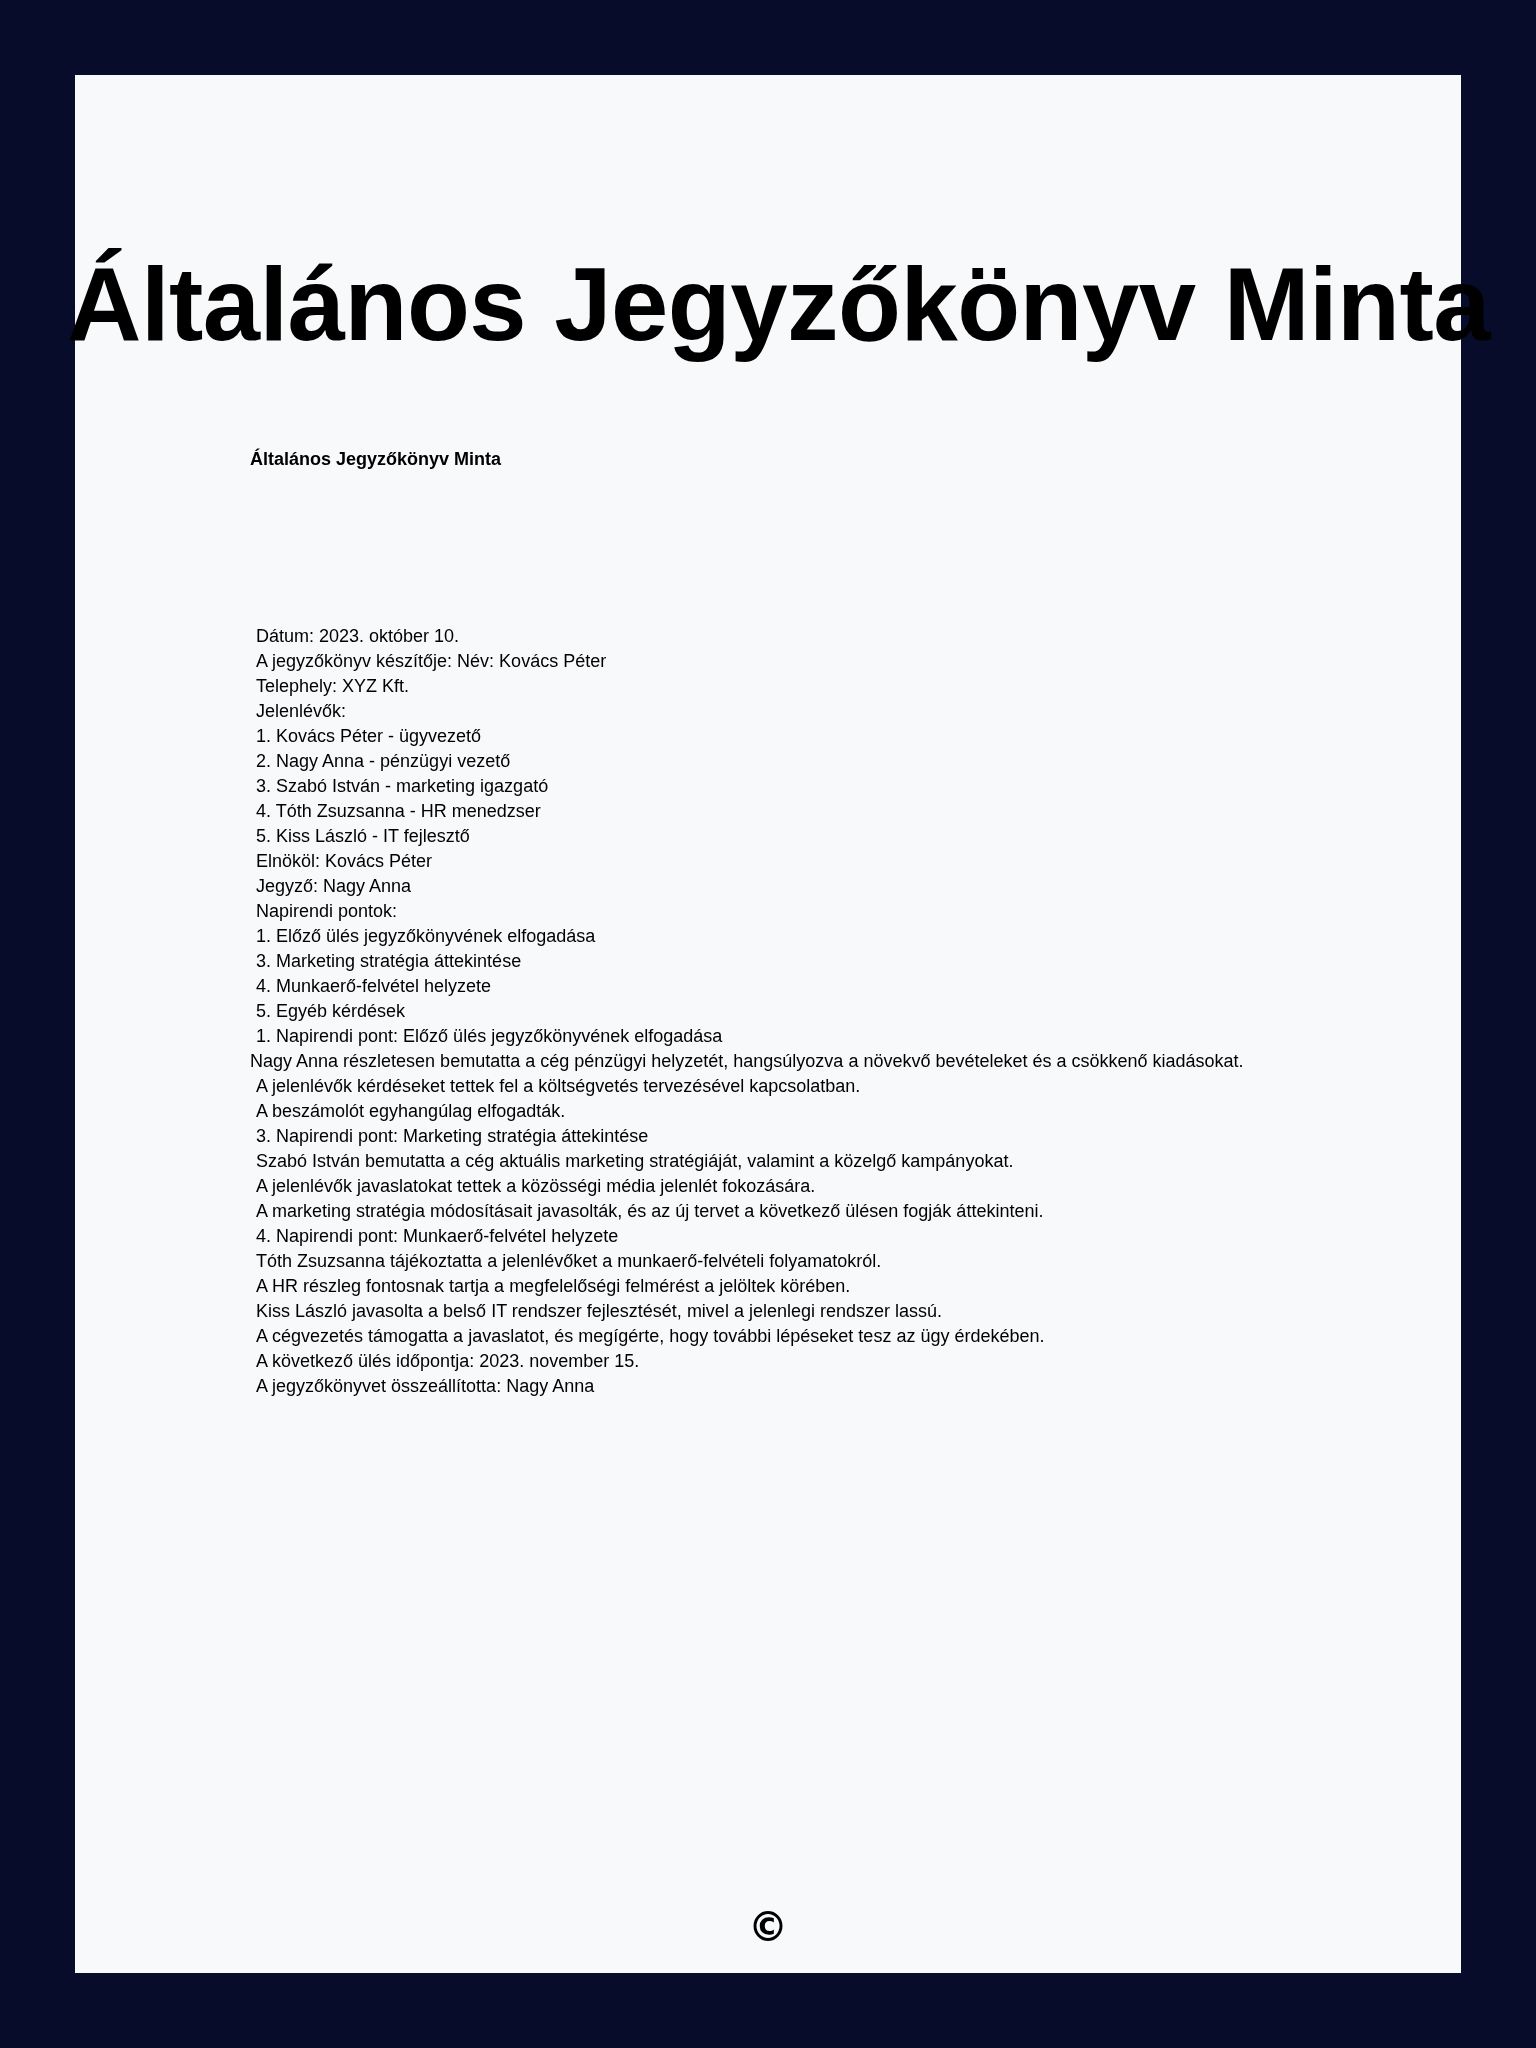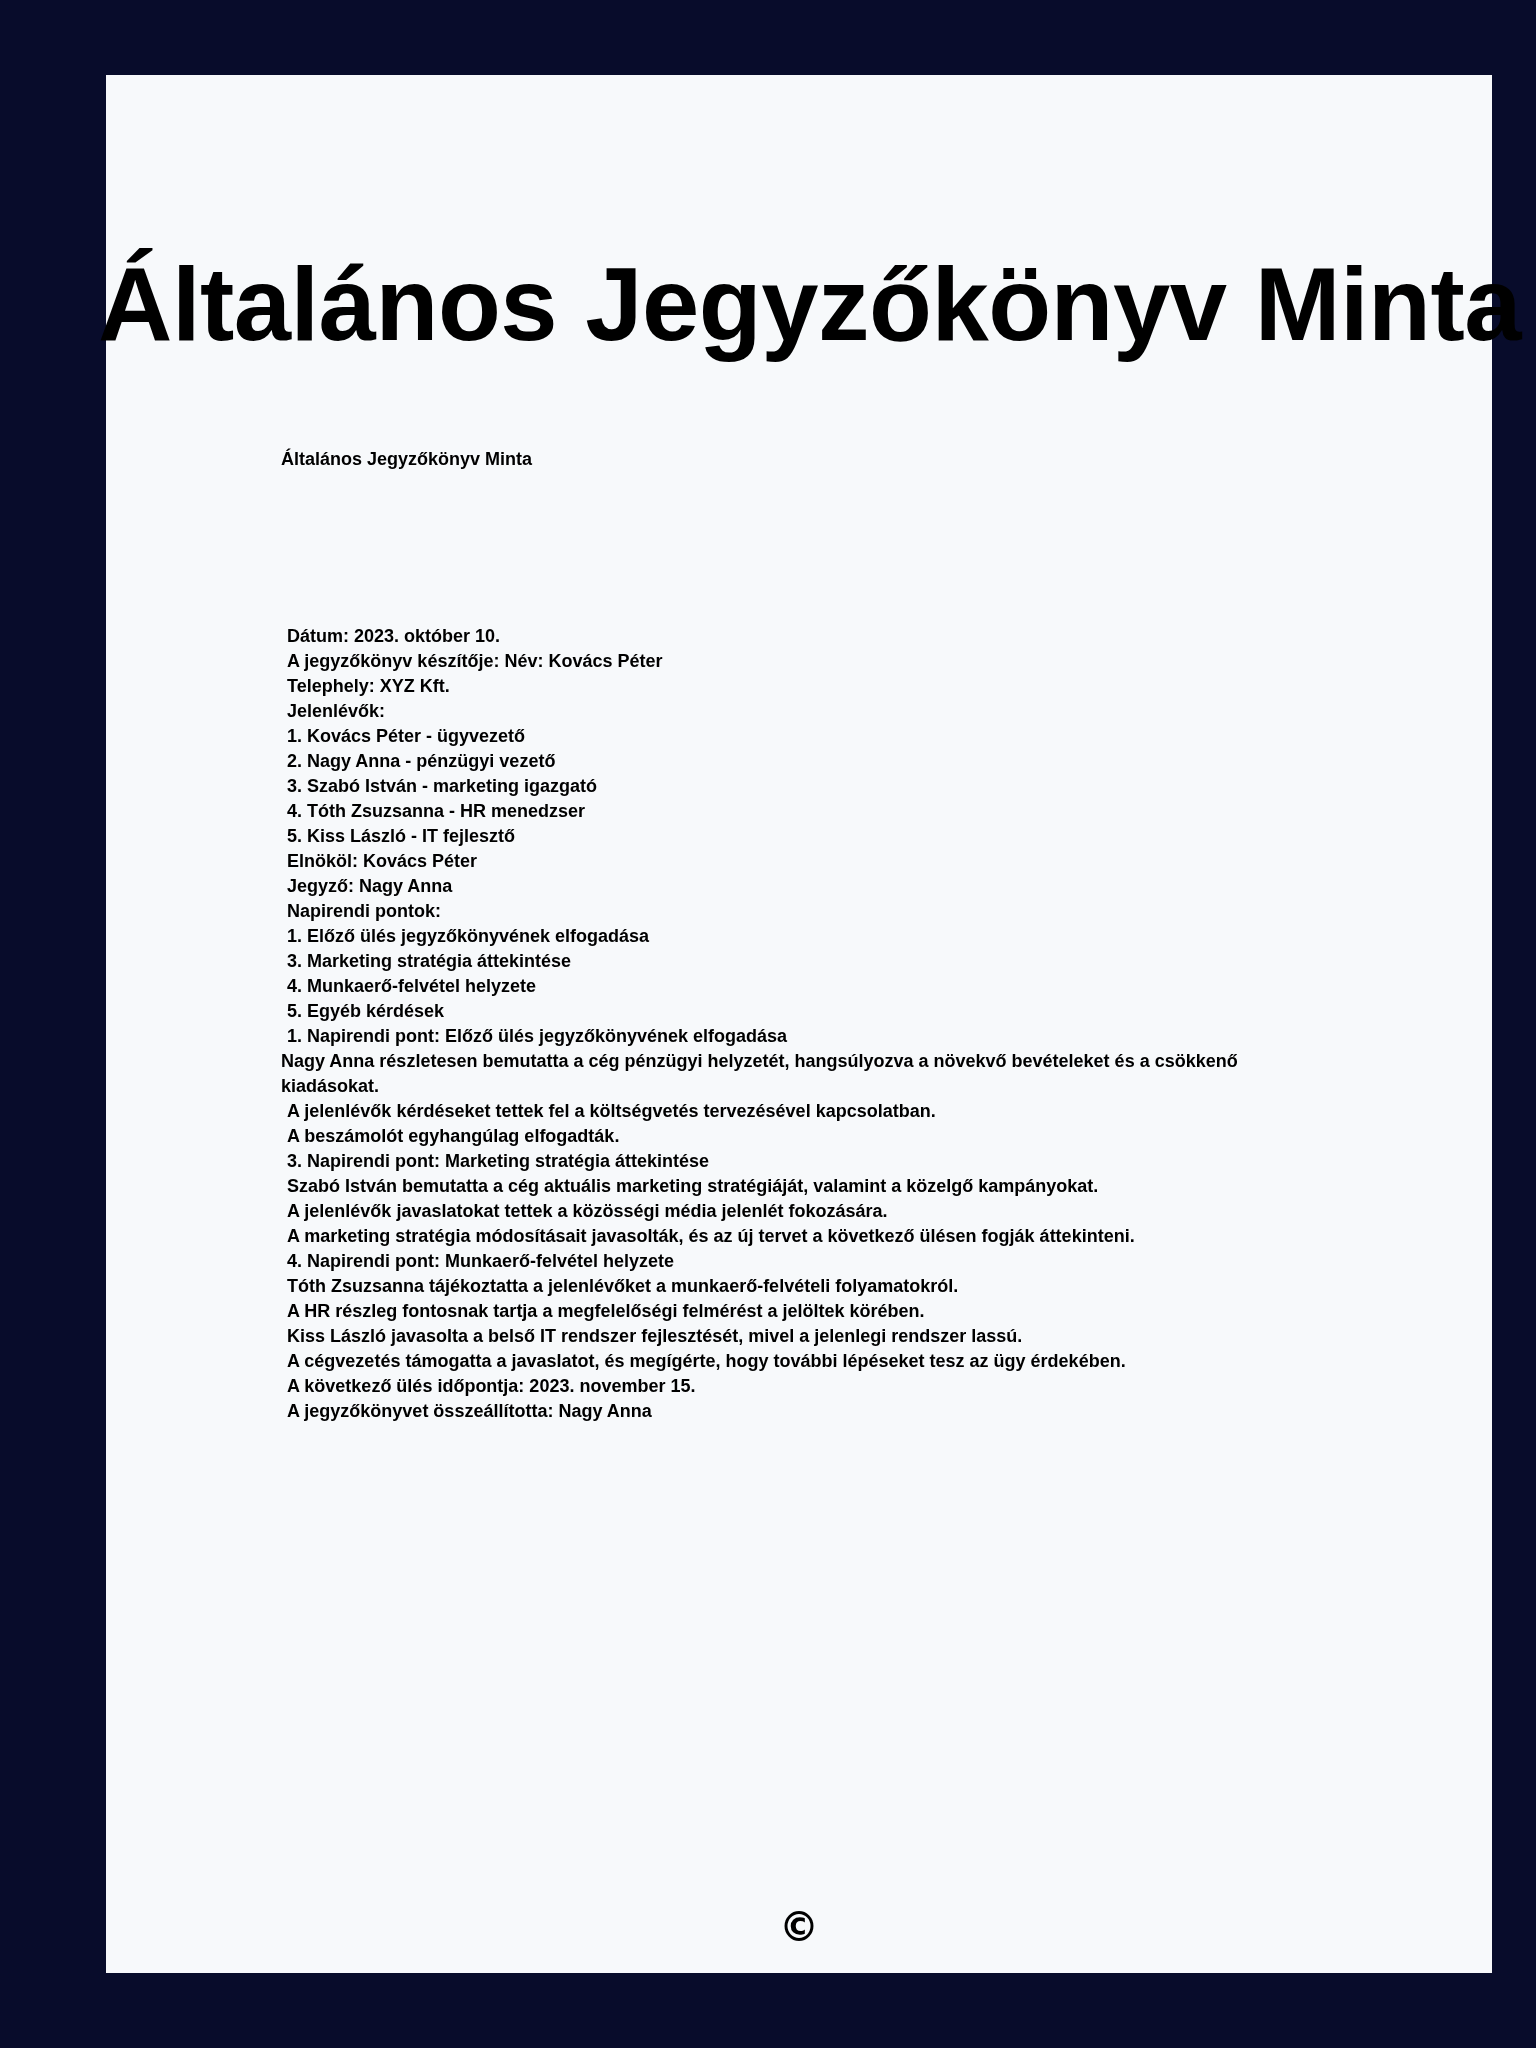--- a/index.html
+++ b/index.html
@@ -10,21 +10,20 @@
       background: #080c2b;
       overflow: hidden;
     }
     .page {
       position: absolute;
       left: 75px;
       top: 75px;
       width: 1386px;
       height: 1898px;
       background: #f7f9fb;
-      margin-left: 31px;
     }
     .big-title {
       position: absolute;
       left: -8px;
       top: 170px;
       width: 1420px;
       margin: 0;
       font-family: "Liberation Sans", sans-serif;
       font-weight: bold;
       font-size: 103px;
@@ -44,21 +43,21 @@
       line-height: 24px;
       color: #000;
       white-space: nowrap;
     }
     .body {
       position: absolute;
       left: 175px;
       top: 549px;
       width: 1050px;
       font-family: "Liberation Sans", sans-serif;
-      font-weight: bold;
+      font-weight: normal;
       font-size: 18px;
       line-height: 25px;
       color: #000;
     }
     .line {
       display: block;
       padding-left: 6px;
       white-space: nowrap;
     }
     .line.flush {

